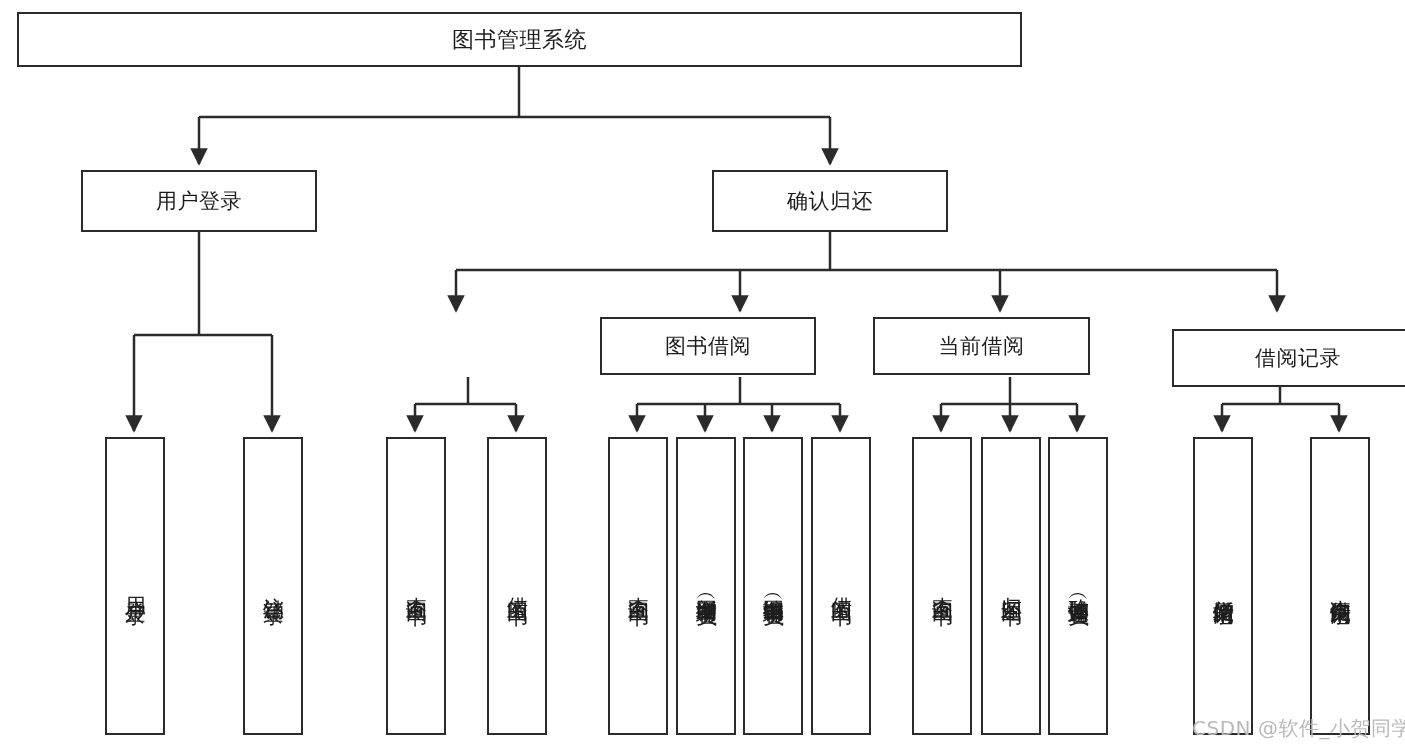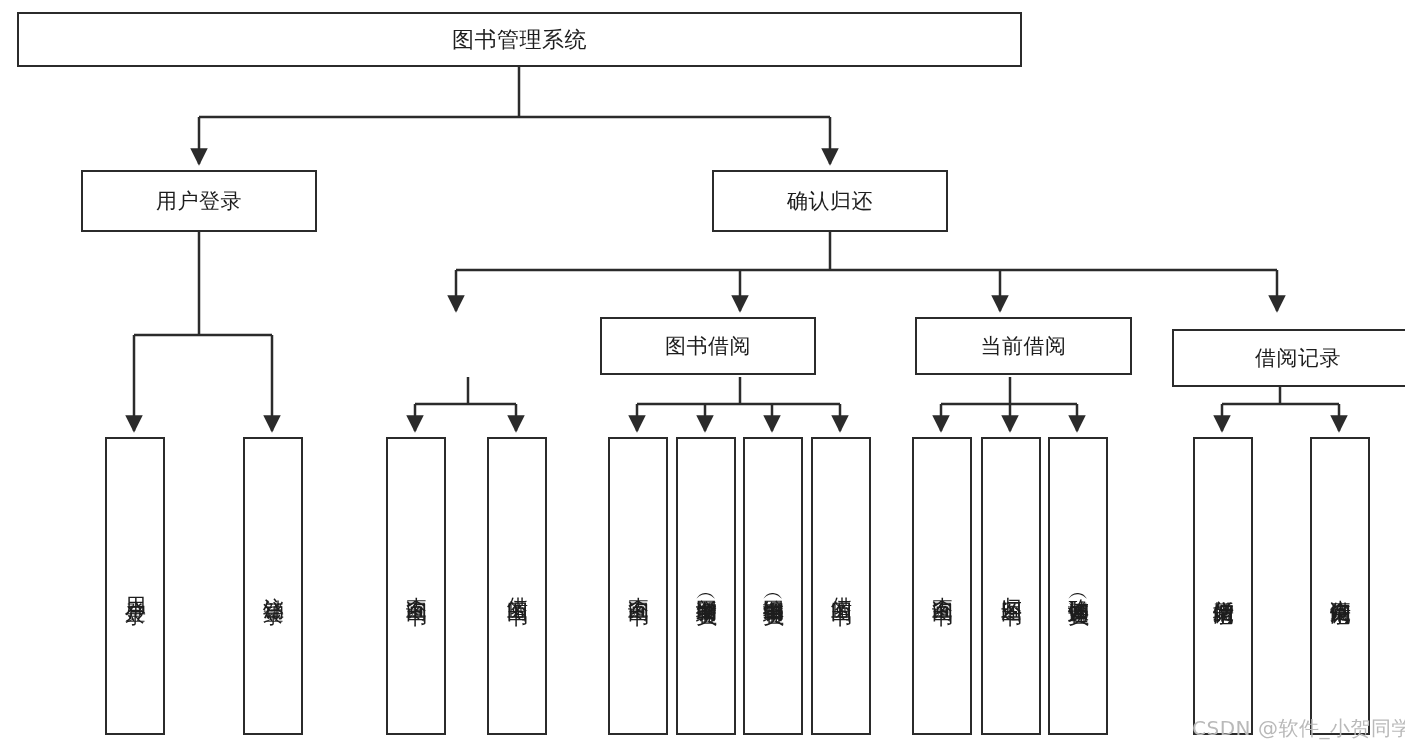--- a/index.html
+++ b/index.html
@@ -124,21 +124,21 @@
   <div class="node" style="left:81px; top:170px; width:236px; height:62px;">
     <span class="label">用户登录</span>
   </div>
   <div class="node" style="left:712px; top:170px; width:236px; height:62px;">
     <span class="label">确认归还</span>
   </div>
 
   <div class="node" style="left:600px; top:317px; width:216px; height:58px;">
     <span class="label">图书借阅</span>
   </div>
-  <div class="node" style="left:915px; top:317px; width:217px; height:58px;">
+  <div class="node" style="left:873px; top:317px; width:217px; height:58px;">
     <span class="label">当前借阅</span>
   </div>
   <div class="node" style="left:1172px; top:317px; width:252px; height:58px;margin-top:12px;">
     <span class="label">借阅记录</span>
   </div>
 
   <div class="node vertical" style="left:105px; top:437px; width:60px; height:298px;">
     <span class="label">用户登录</span>
   </div>
   <div class="node vertical" style="left:243px; top:437px; width:60px; height:298px;">

